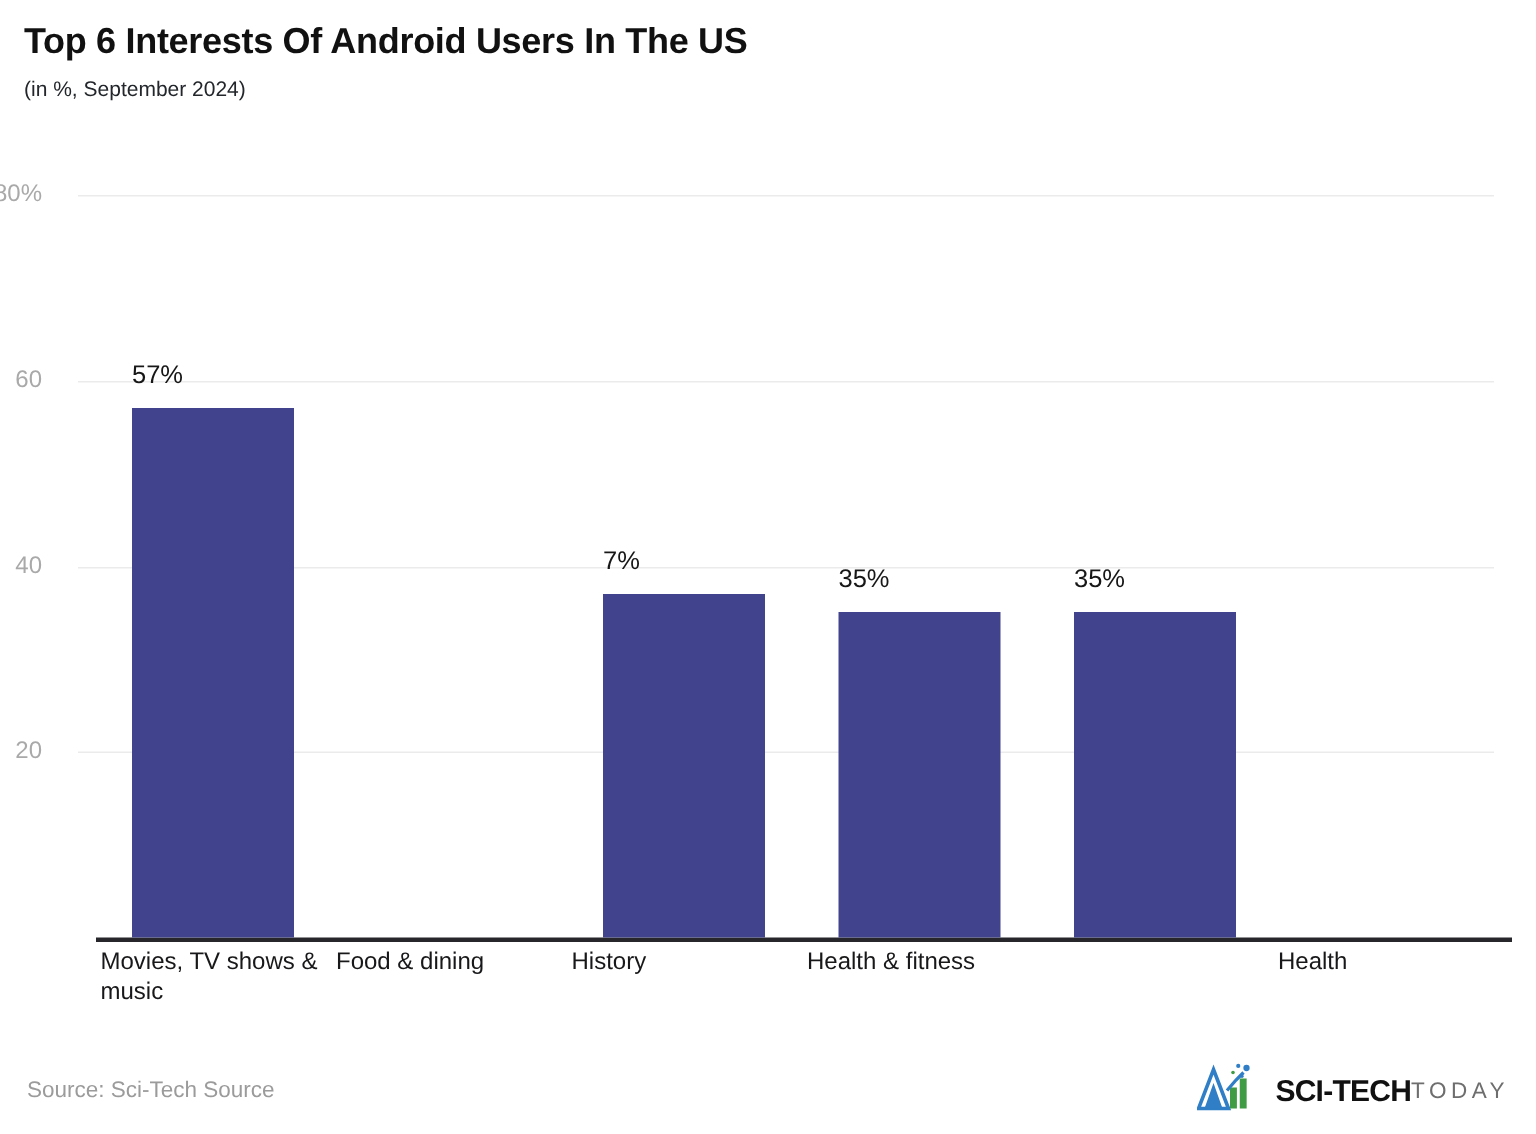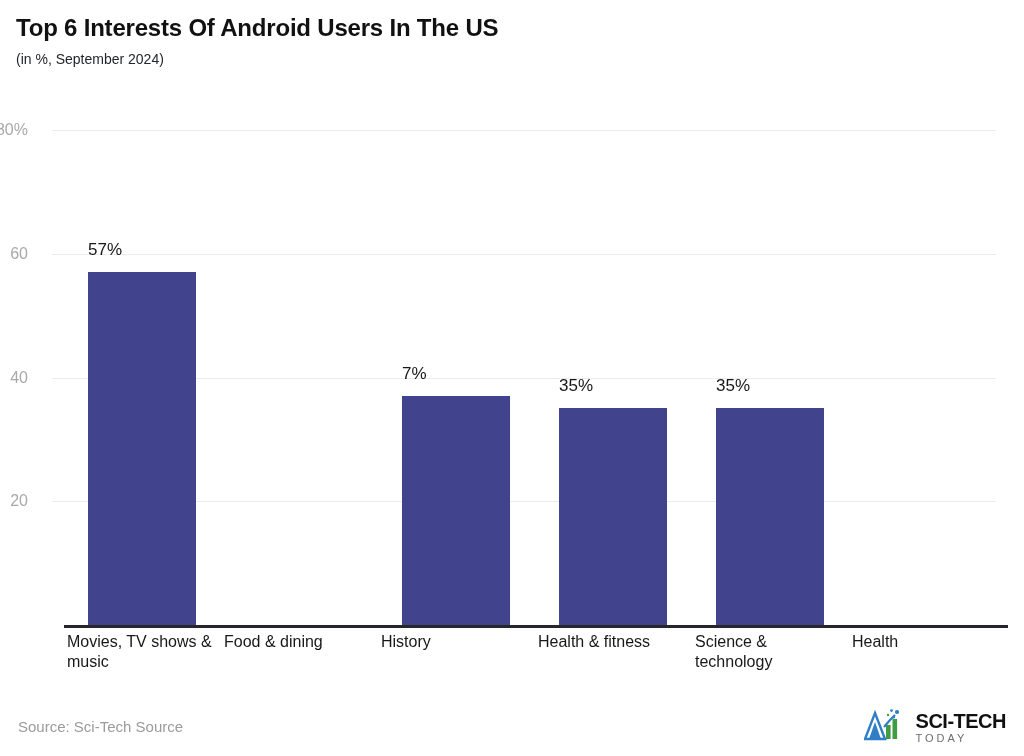--- a/index.html
+++ b/index.html
@@ -135,31 +135,30 @@
   #brand-logo {
     position: absolute;
     right: 18px;
     top: 708px;
     display: flex;
     align-items: center;
     gap: 6px;
   }
   #brand-wordmark {
     display: flex;
-    flex-direction: column;
     line-height: 1;
   }
   #brand-name {
     font-size: 20px;
     font-weight: bold;
     letter-spacing: -0.5px;
     color: #111111;
   }
   #brand-tagline {
-    font-size: 11px;
+    font-size: 15px;
     letter-spacing: 3px;
     color: #6e6e6e;
     margin-top: 2px;
   }
 </style>
 </head>
 <body>
 
 <div id="chart-header">
   <h1 id="chart-title">Top 6 Interests Of Android Users In The US</h1>
@@ -197,21 +196,20 @@
     <div class="bar-value" style="bottom:228.6px;">35%</div>
     <div class="bar" style="height: 216.6px; background: rgb(65, 68, 140);"></div>
   </div>
 </div>
 
 <div id="x-labels">
   <div class="x-tick-label" style="left:3px; width:150px;">Movies, TV shows &amp; music</div>
   <div class="x-tick-label" style="left:160px; width:150px;">Food &amp; dining</div>
   <div class="x-tick-label" style="left:317px; width:150px;">History</div>
   <div class="x-tick-label" style="left:474px; width:150px;">Health &amp; fitness</div>
-  <div class="x-tick-label" style="left:631px; width:146px;">Science &amp; technology</div>
   <div class="x-tick-label" style="left:788px; width:150px;">Health</div>
 </div>
 
 <div id="chart-source">Source: Sci-Tech Source</div>
 
 <div id="brand-logo">
   <span>
     <svg width="46" height="34" viewBox="0 0 46 34" aria-hidden="true">
       <polygon points="11,5 21,31 1,31" fill="none" stroke="#2f7ec6" stroke-width="2.4"></polygon>
       <polygon points="11,14 17,31 5,31" fill="#2f7ec6"></polygon>

